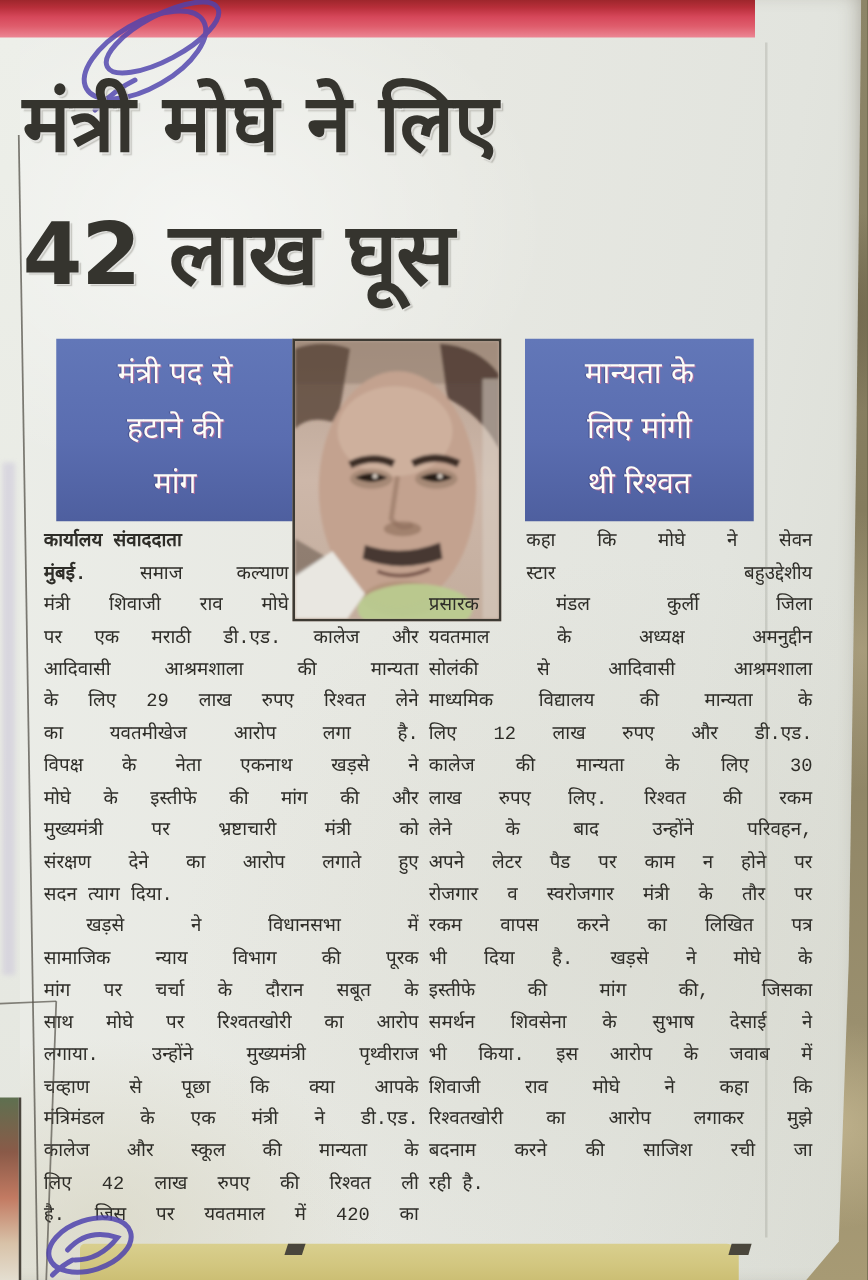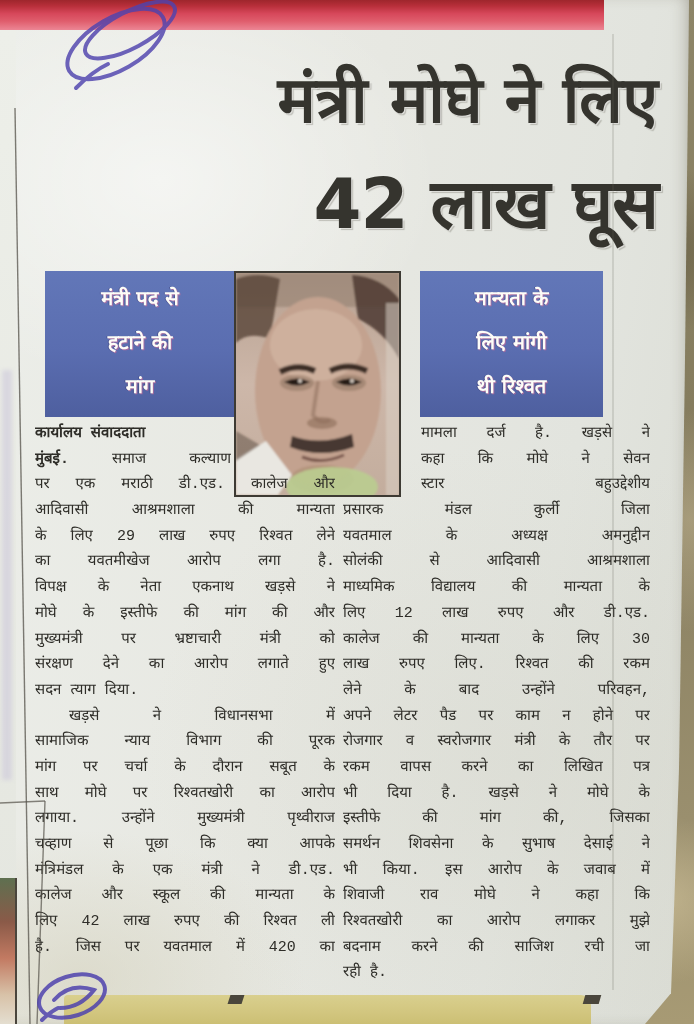--- a/index.html
+++ b/index.html
@@ -22,29 +22,29 @@
       radial-gradient(300px 200px at 80px 980px, rgba(208,204,180,.5), transparent 75%),
       linear-gradient(100deg,#eceee9 0%, #e7e8e2 45%, #e2e4de 75%, #dadcd4 100%);
     box-shadow:inset -14px 0 18px -10px rgba(70,60,40,.45);
   }
   
   #redbar{
     position:absolute;left:0;top:0;width:604px;height:30px;
     background:linear-gradient(180deg,#9e262c 0%, #b82f3a 20%, #d6475a 45%, #df5d6c 70%, #ec8694 100%);
   }
   
-  .hl{position:absolute;left:18px;width:640px;text-align:right;color:#35342e;
+  .hl{position:absolute;left:18px;width:640px;text-align:left;color:#35342e;
       text-shadow:1px 1px 0 rgba(255,255,255,.5), 2px 2px 1px rgba(60,55,45,.25);}
   #hl1{top:48px;font-size:64px;line-height:104px;font-weight:800;}
   #hl2{top:150px;font-size:69px;line-height:108px;font-weight:900;letter-spacing:-1px;}
   
   .kicker{
     position:absolute;top:271px;height:141px;
     background:linear-gradient(180deg,#6277b8 0%, #5a6db0 55%, #4e5f9f 100%);
-    color:#fdfdf8;font-weight:700;font-size:20px;line-height:44px;text-align:center;
+    color:#fdfdf8;font-weight:400;font-size:24px;line-height:44px;text-align:center;
     padding-top:5px;box-sizing:content-box;
     text-shadow:1px 1px 0 rgba(226,110,150,.55), -1px 0 0 rgba(40,30,80,.3);
   }
   #kickerL{left:45px;width:190px;}
   #kickerR{left:420px;width:183px;}
   
   #photo{
     position:absolute;left:234px;top:271px;width:163px;height:222px;
     border:2px solid #3d3a33;background:#c9b5a8;box-sizing:content-box;
   }
@@ -149,20 +149,21 @@
         <path d="M0,188 L0,158 L24,172 Z" fill="#6b5a50" opacity="0.6"></path>
         <ellipse cx="96" cy="214" rx="46" ry="20" fill="#bacd90" opacity="0.9"></ellipse>
         <rect x="150" y="30" width="13" height="192" fill="#d9d0c5" opacity="0.55"></rect>
       </g>
     </svg>
   </div>
 
   <div class="col" id="colL">
       <div class="bline narrow nj sb">कार्यालय संवाददाता</div>
       <div class="bline narrow"><b>मुंबई.</b> समाज कल्याण</div>
+      <div class="bline narrow">मंत्री शिवाजी राव मोघे</div>
       <div class="bline">पर एक मराठी डी.एड. कालेज और</div>
       <div class="bline">आदिवासी आश्रमशाला की मान्यता</div>
       <div class="bline">के लिए 29 लाख रुपए रिश्वत लेने</div>
       <div class="bline">का यवतमीखेज आरोप लगा है.</div>
       <div class="bline">विपक्ष के नेता एकनाथ खड़से ने</div>
       <div class="bline">मोघे के इस्तीफे की मांग की और</div>
       <div class="bline">मुख्यमंत्री पर भ्रष्टाचारी मंत्री को</div>
       <div class="bline">संरक्षण देने का आरोप लगाते हुए</div>
       <div class="bline nj">सदन त्याग दिया.</div>
       <div class="bline ind">खड़से ने विधानसभा में</div>
@@ -170,21 +171,20 @@
       <div class="bline">मांग पर चर्चा के दौरान सबूत के</div>
       <div class="bline">साथ मोघे पर रिश्वतखोरी का आरोप</div>
       <div class="bline">लगाया. उन्होंने मुख्यमंत्री पृथ्वीराज</div>
       <div class="bline">चव्हाण से पूछा कि क्या आपके</div>
       <div class="bline">मंत्रिमंडल के एक मंत्री ने डी.एड.</div>
       <div class="bline">कालेज और स्कूल की मान्यता के</div>
       <div class="bline">लिए 42 लाख रुपए की रिश्वत ली</div>
       <div class="bline">है. जिस पर यवतमाल में 420 का</div>
     </div>
   <div class="col" id="colR">
-      <div class="bline narrow">मामला दर्ज है. खड़से ने</div>
       <div class="bline narrow">कहा कि मोघे ने सेवन</div>
       <div class="bline narrow">स्टार बहुउद्देशीय</div>
       <div class="bline">प्रसारक मंडल कुर्ली जिला</div>
       <div class="bline">यवतमाल के अध्यक्ष अमनुद्दीन</div>
       <div class="bline">सोलंकी से आदिवासी आश्रमशाला</div>
       <div class="bline">माध्यमिक विद्यालय की मान्यता के</div>
       <div class="bline">लिए 12 लाख रुपए और डी.एड.</div>
       <div class="bline">कालेज की मान्यता के लिए 30</div>
       <div class="bline">लाख रुपए लिए. रिश्वत की रकम</div>
       <div class="bline">लेने के बाद उन्होंने परिवहन,</div>

